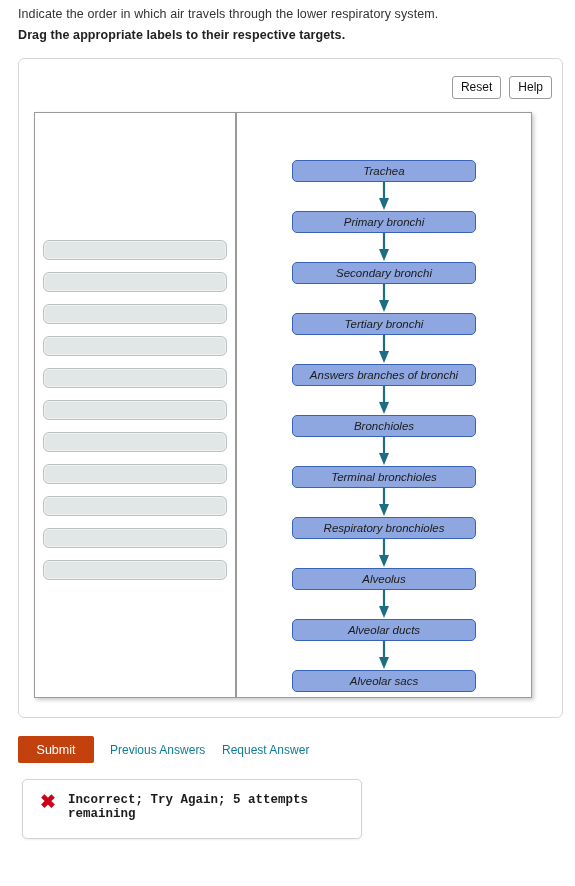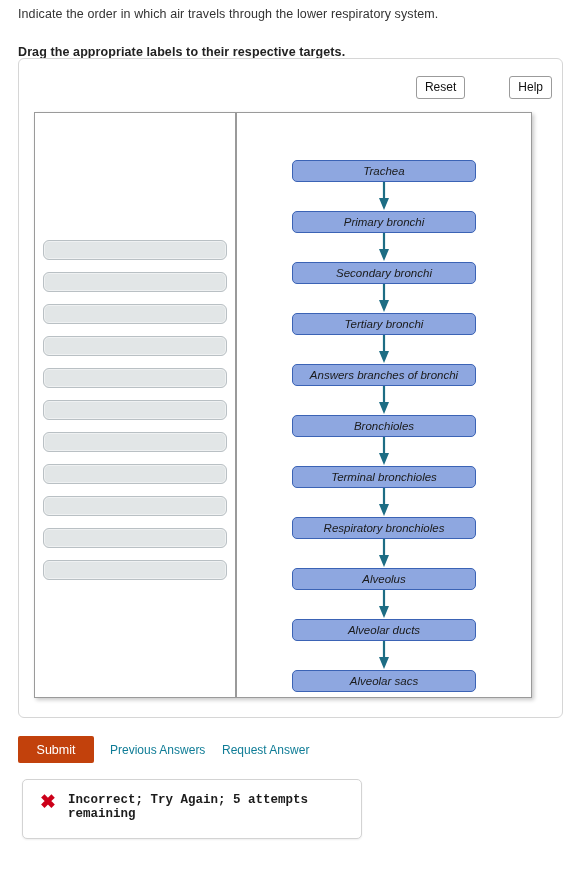--- a/index.html
+++ b/index.html
@@ -21,21 +21,21 @@
     left: 18px;
     top: 6px;
     font-size: 12.5px;
     line-height: 16px;
     color: #333333;
     letter-spacing: 0.1px;
   }
   .prompt-bold {
     position: absolute;
     left: 18px;
-    top: 44px;
+    top: 27px;
     font-size: 12.5px;
     line-height: 16px;
     font-weight: bold;
     color: #222222;
     letter-spacing: 0.1px;
   }
 
   
   .activity-box {
     position: absolute;
@@ -59,21 +59,20 @@
   .tool-btn {
     font-family: "Liberation Sans", sans-serif;
     font-size: 12px;
     line-height: 14px;
     padding: 3px 8px 4px 8px;
     background: #ffffff;
     border: 1px solid #9b9b9b;
     border-radius: 3px;
     color: #111111;
     cursor: pointer;
-    margin-left: 36px;
   }
 
   
   .workspace {
     position: absolute;
     left: 15px;
     top: 53px;
     width: 498px;
     height: 586px;
     background: #ffffff;

